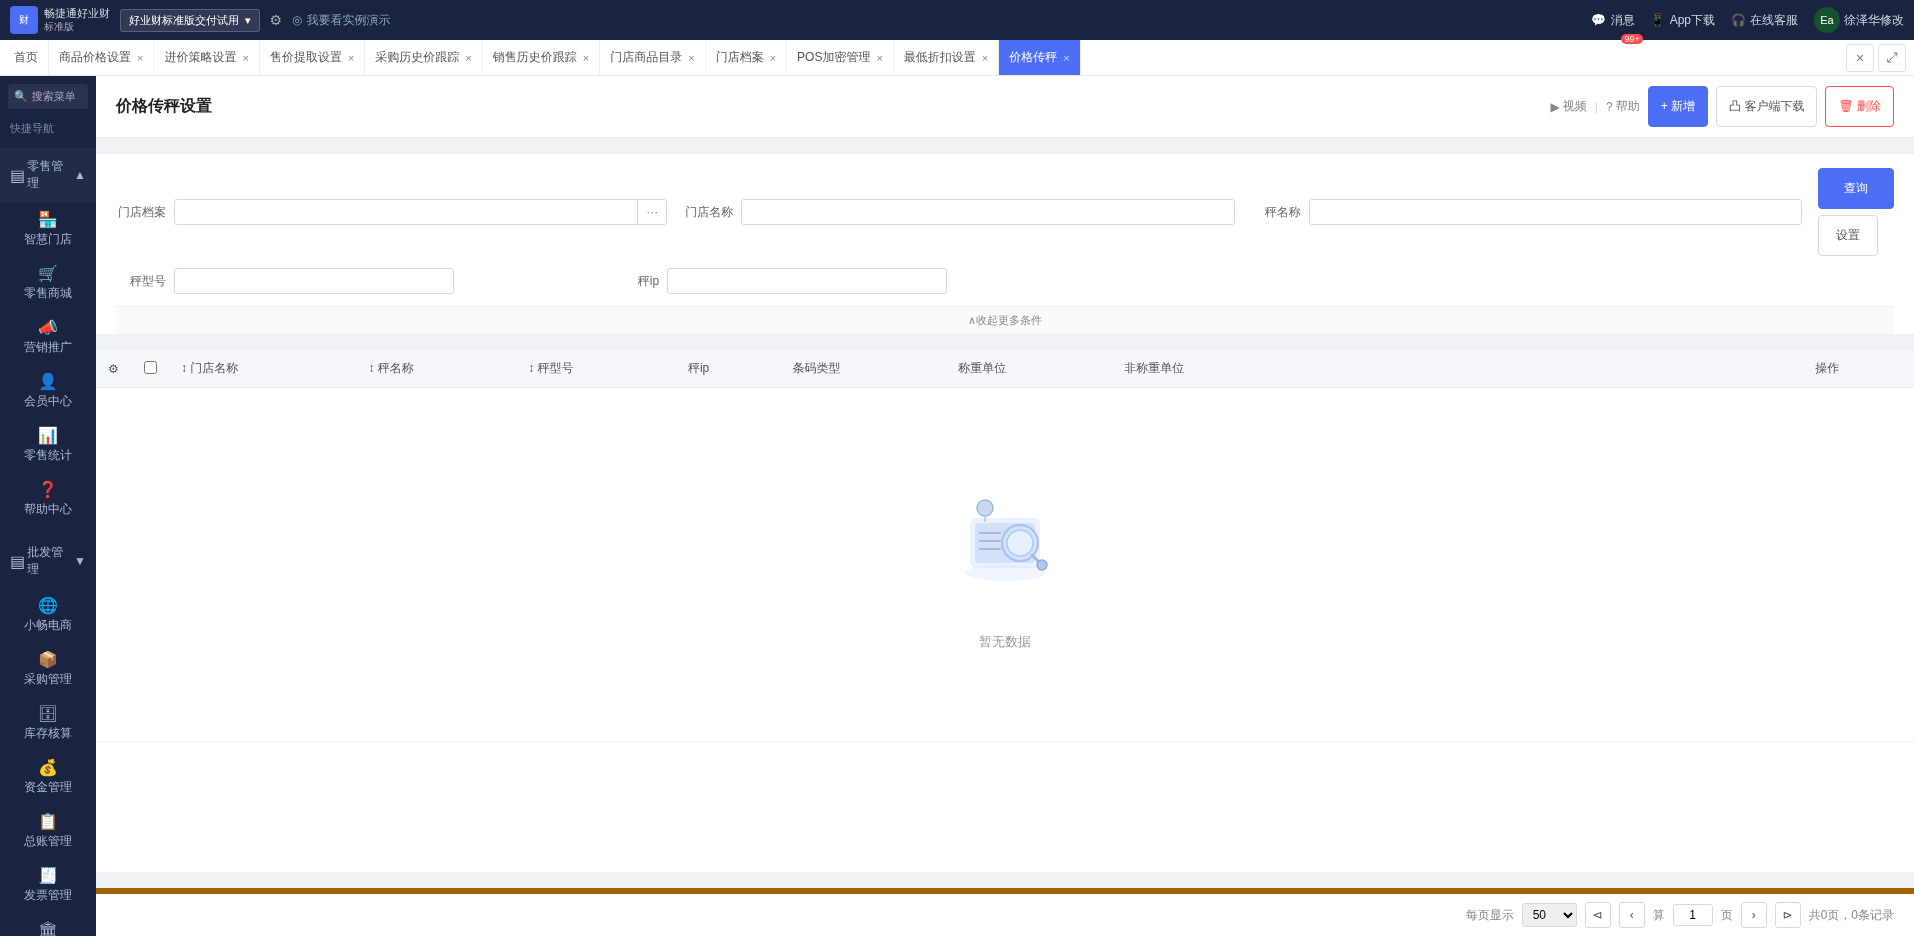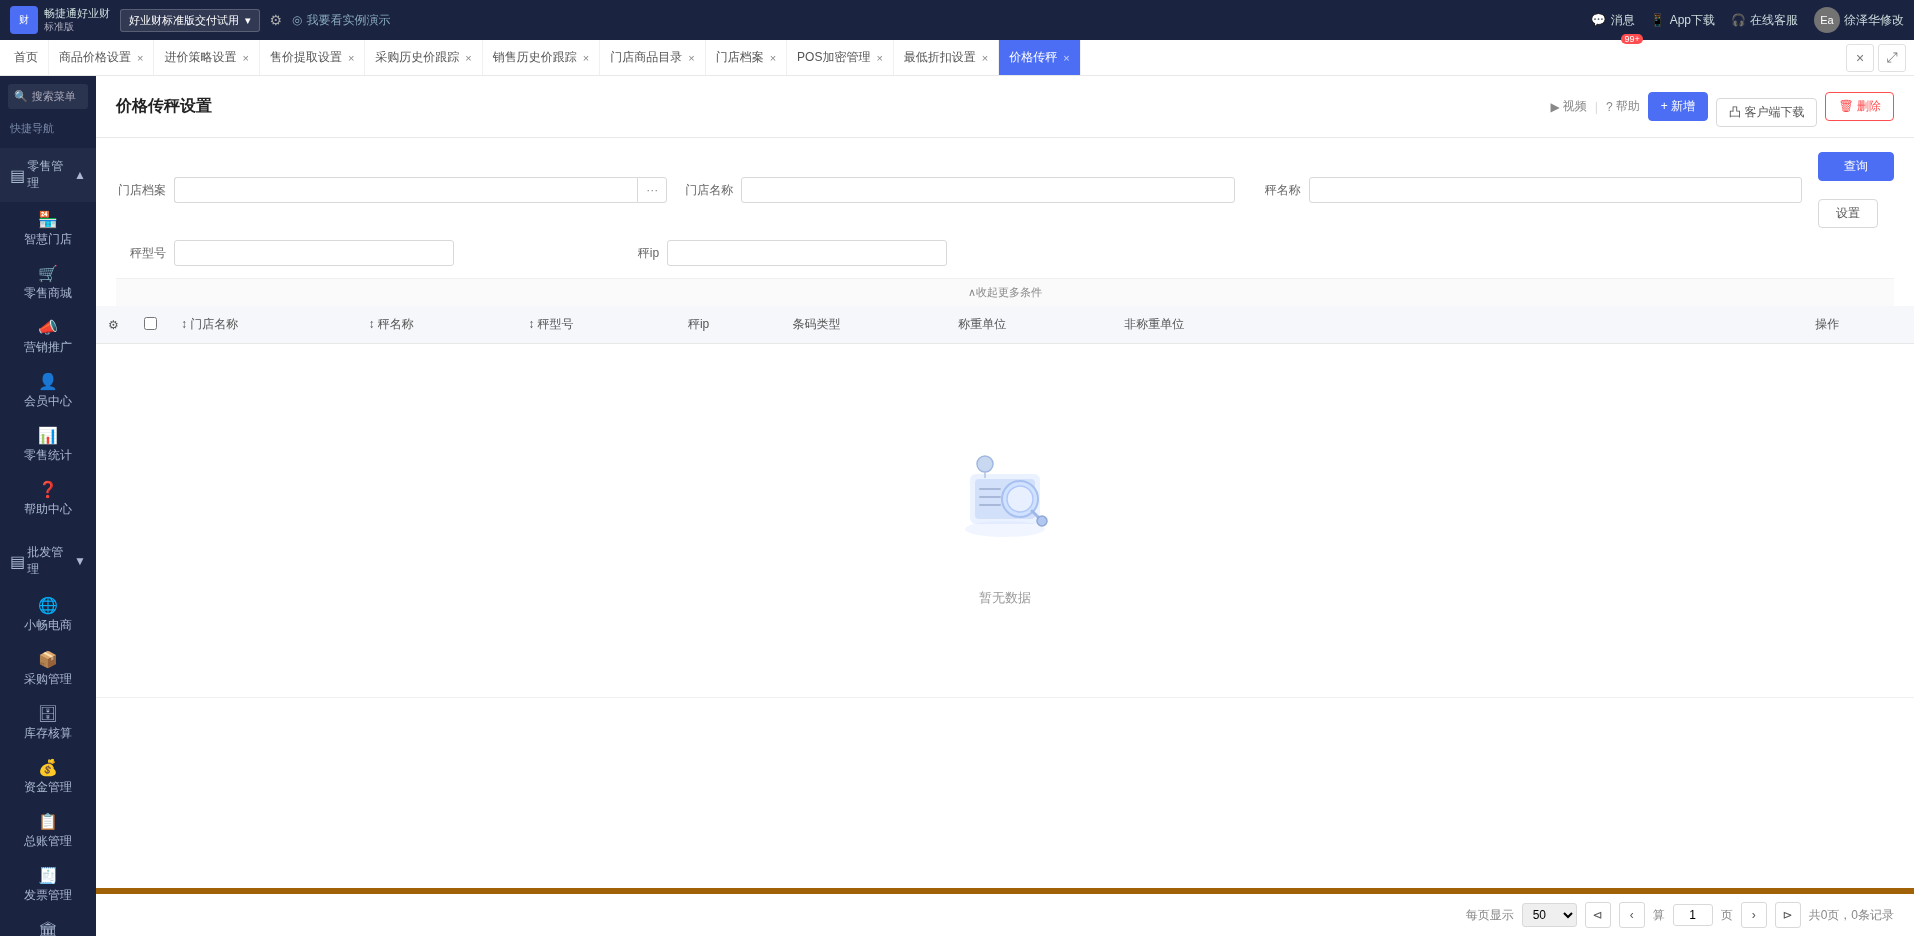--- a/index.html
+++ b/index.html
@@ -11,21 +11,21 @@
     .logo-icon { width: 28px; height: 28px; background: #4c6ef5; border-radius: 4px; display: flex; align-items: center; justify-content: center; font-size: 10px; color: #fff; }
     .logo-text { font-size: 11px; line-height: 1.3; color: #cdd; }
     .version-badge { font-size: 10px; color: #aab; }
     .dropdown-selector { background: rgba(255,255,255,0.1); border: 1px solid rgba(255,255,255,0.2); color: #fff; padding: 3px 8px; border-radius: 3px; display: flex; align-items: center; gap: 6px; cursor: pointer; font-size: 12px; }
     .dropdown-selector span { font-size: 11px; }
     .gear-icon-btn { color: #aaa; cursor: pointer; font-size: 14px; }
     .demo-btn { display: flex; align-items: center; gap: 4px; color: #8ab; font-size: 12px; cursor: pointer; }
     .top-bar-right { margin-left: auto; display: flex; align-items: center; gap: 16px; }
     .top-bar-action { display: flex; align-items: center; gap: 4px; color: #cdd; font-size: 12px; cursor: pointer; position: relative; }
     .badge { background: #ff4d4f; color: #fff; font-size: 9px; padding: 0 3px; border-radius: 8px; position: absolute; top: -6px; right: -8px; min-width: 18px; text-align: center; margin-top: 28px; }
-    .avatar-circle { width: 26px; height: 26px; border-radius: 50%; background: #737373; display: flex; align-items: center; justify-content: center; color: #fff; font-size: 11px; }
+    .avatar-circle { width: 26px; height: 26px; border-radius: 50%; background: #14532d; display: flex; align-items: center; justify-content: center; color: #fff; font-size: 11px; }
 
     
     .tab-bar { background: #fff; display: flex; align-items: center; height: 36px; border-bottom: 1px solid #e8e8e8; padding: 0 4px; flex-shrink: 0; overflow-x: auto; overflow-y: hidden; }
     .tab-bar::-webkit-scrollbar { height: 0; }
     .tab-item { display: flex; align-items: center; gap: 4px; padding: 0 10px; height: 36px; font-size: 12px; color: #555; cursor: pointer; border-right: 1px solid #f0f0f0; white-space: nowrap; flex-shrink: 0; }
     .tab-item.active { background: #4c6ef5; color: #fff; }
     .tab-item .close-x { font-size: 11px; color: inherit; opacity: 0.7; margin-left: 2px; }
     .tab-item.home { font-weight: 500; }
     .tab-bar-end { display: flex; align-items: center; margin-left: auto; gap: 4px; padding: 0 4px; }
     .tab-bar-btn { width: 28px; height: 28px; display: flex; align-items: center; justify-content: center; cursor: pointer; color: #777; font-size: 14px; border: 1px solid #e0e0e0; border-radius: 3px; }
@@ -40,31 +40,31 @@
     .sidebar-search-btn { background: rgba(255,255,255,0.08); border: none; color: #aab; width: 100%; padding: 5px 6px; border-radius: 3px; cursor: pointer; font-size: 11px; display: flex; align-items: center; gap: 4px; }
     .sidebar-nav-label { font-size: 11px; padding: 4px 10px; color: #7a8aaa; }
     .sidebar-item { display: flex; align-items: center; justify-content: center; flex-direction: column; padding: 8px 6px; cursor: pointer; color: #aab8d0; font-size: 12px; gap: 2px; }
     .sidebar-item .si-icon { font-size: 16px; }
     .sidebar-item.has-arrow { flex-direction: row; justify-content: space-between; padding: 10px 10px; }
     .sidebar-item.has-arrow .si-label { flex: 1; }
     .sidebar-item.expanded { background: rgba(255,255,255,0.04); }
     .sidebar-sep { height: 1px; background: rgba(255,255,255,0.06); margin: 4px 0; }
 
     
-    .content-area { flex: 1; display: flex; flex-direction: column; overflow: hidden; background: #f0f2f5; }
+    .content-area { flex: 1; display: flex; flex-direction: column; overflow: hidden; background: #f0f2f5; gap: 16px; }
 
     
     .page-header { background: #fff; padding: 10px 20px; display: flex; align-items: center; justify-content: space-between; border-bottom: 1px solid #e8e8e8; flex-shrink: 0; }
     .page-title { font-size: 16px; font-weight: 600; color: #222; }
     .page-header-actions { display: flex; align-items: center; gap: 8px; }
     .action-link { display: flex; align-items: center; gap: 3px; color: #888; font-size: 12px; cursor: pointer; }
     .sep-line { color: #ddd; }
-    .btn { padding: 5px 12px; border-radius: 4px; border: 1px solid; cursor: pointer; font-size: 12px; display: flex; align-items: center; gap: 4px; }
+    .btn { padding: 11px 12px; border-radius: 4px; border: 1px solid; cursor: pointer; font-size: 12px; display: flex; align-items: center; gap: 4px; }
     .btn-primary { background: #4c6ef5; color: #fff; border-color: #4c6ef5; }
-    .btn-default { background: #fff; color: #555; border-color: #d9d9d9; margin-top: 12px; }
+    .btn-default { background: #fff; color: #555; border-color: #d9d9d9; }
     .btn-danger { background: #fff; color: #ff4d4f; border-color: #ff4d4f; }
 
     
     .filter-area { background: #fff; padding: 14px 20px 0; flex-shrink: 0; }
     .filter-row { display: flex; align-items: center; gap: 16px; margin-bottom: 12px; }
     .filter-item { display: flex; align-items: center; gap: 8px; flex: 1; }
     .filter-label { color: #666; font-size: 12px; white-space: nowrap; min-width: 50px; text-align: right; }
     .filter-input { flex: 1; border: 1px solid #d9d9d9; border-radius: 3px; padding: 5px 8px; font-size: 12px; outline: none; color: #333; }
     .filter-input-with-btn { display: flex; }
     .filter-input-with-btn input { border-right: none; border-radius: 3px 0 0 3px; }

